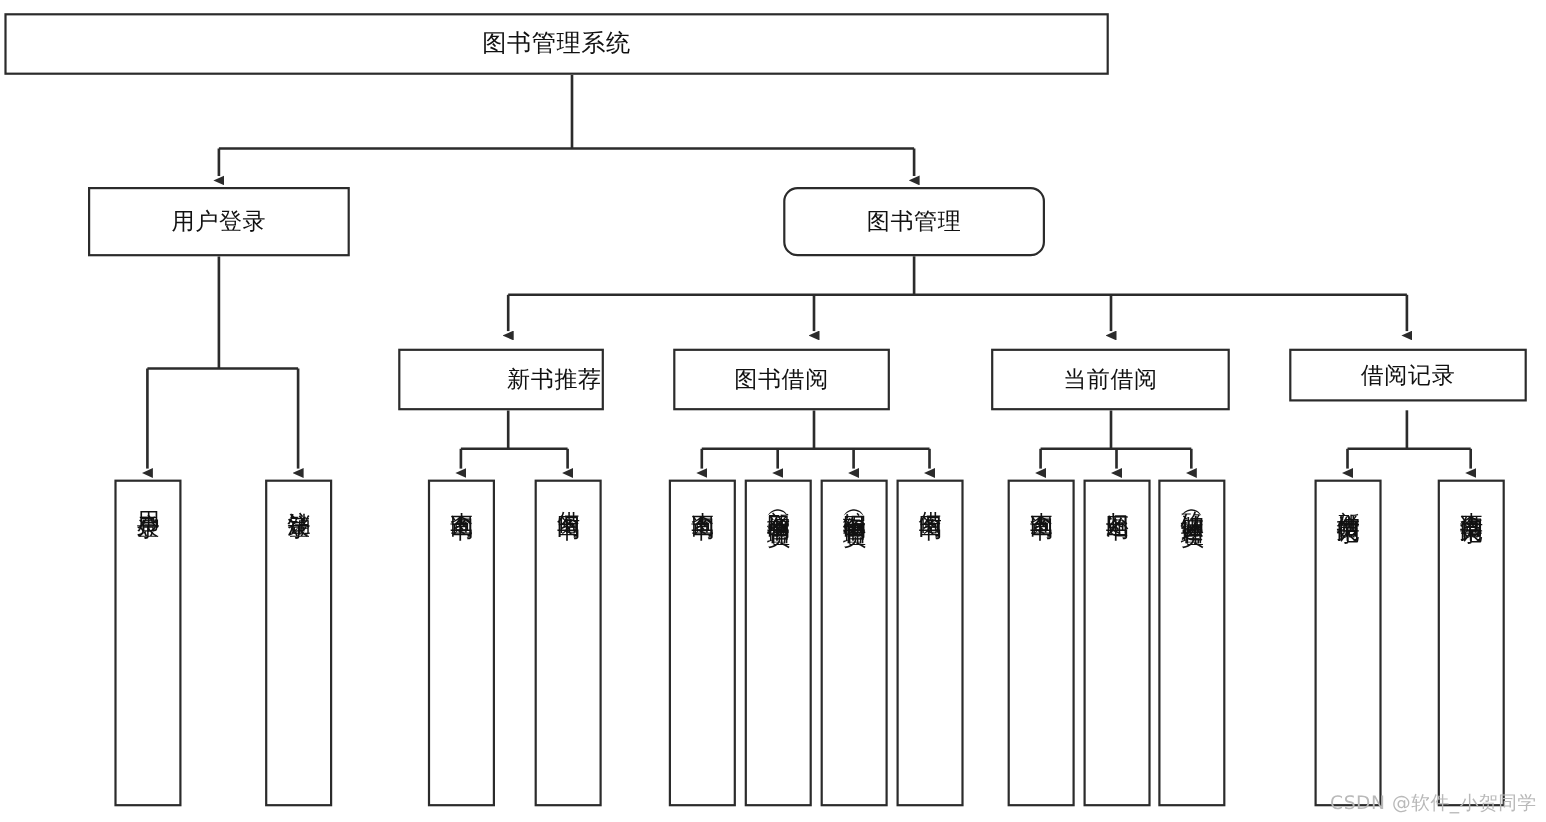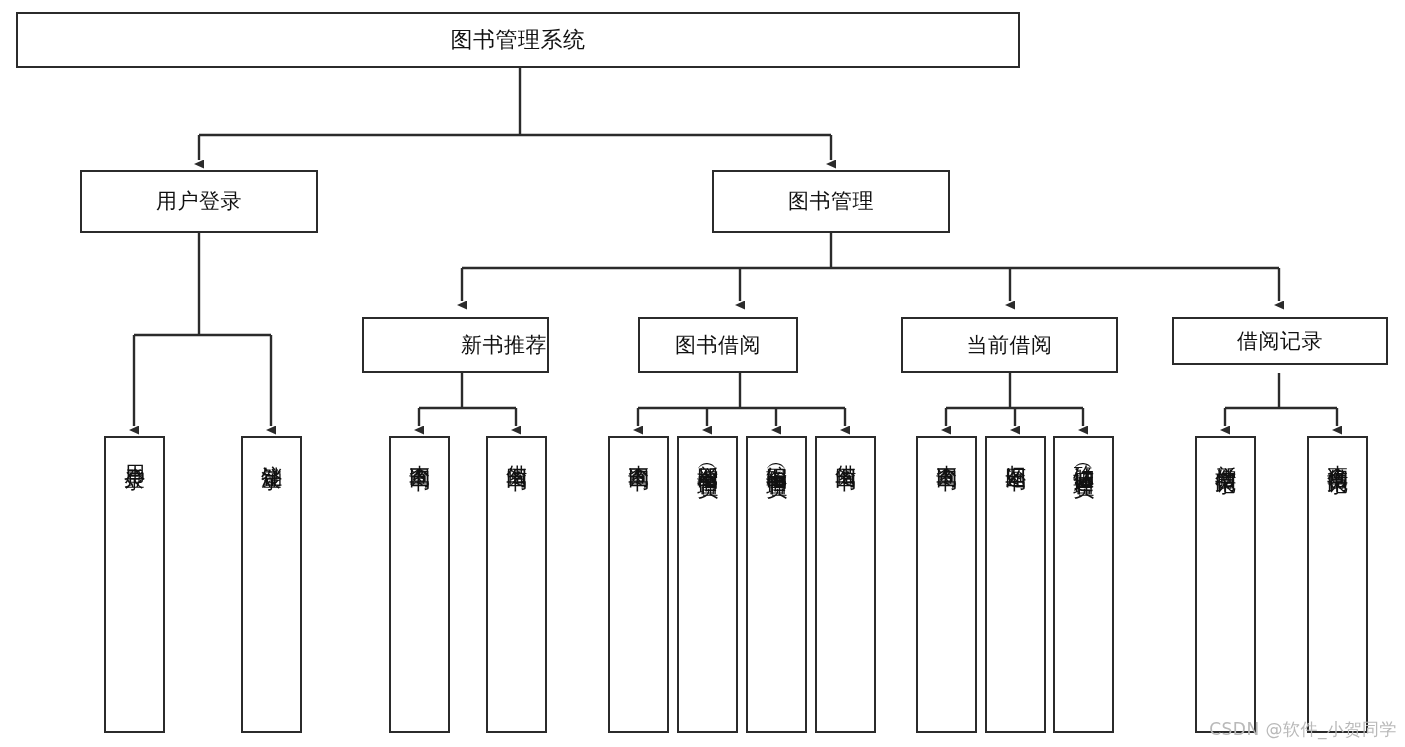--- a/index.html
+++ b/index.html
@@ -123,35 +123,35 @@
       <path d="M1015,408 L1015,426" marker-end="url(#arrow)"></path>
       <path d="M1083,408 L1083,426" marker-end="url(#arrow)"></path>
 
       <path d="M1279,373 L1279,408"></path>
       <path d="M1225,408 L1337,408"></path>
       <path d="M1225,408 L1225,426" marker-end="url(#arrow)"></path>
       <path d="M1337,408 L1337,426" marker-end="url(#arrow)"></path>
     </g>
   </svg>
 
-  <div class="node h root" style="left:16px; top:12px; width:1004px; height:56px;">
+  <div class="node h root" style="left:4px; top:12px; width:1004px; height:56px;">
     <span class="node-label">图书管理系统</span>
   </div>
 
   <div class="node h" style="left:80px; top:170px; width:238px; height:63px;">
     <span class="node-label">用户登录</span>
   </div>
-  <div class="node h" style="left:712px; top:170px; width:238px; height:63px;">
+  <div class="node h" style="left:712px; top:170px; width:238px; height:63px;border-radius:13px;">
     <span class="node-label">图书管理</span>
   </div>
 
   <div class="node h" style="left:362px; top:317px; width:187px; height:56px;justify-content:flex-end;">
     <span class="node-label">新书推荐</span>
   </div>
-  <div class="node h" style="left:638px; top:317px; width:160px; height:56px;">
+  <div class="node h" style="left:612px; top:317px; width:197px; height:56px;">
     <span class="node-label">图书借阅</span>
   </div>
   <div class="node h" style="left:901px; top:317px; width:217px; height:56px;">
     <span class="node-label">当前借阅</span>
   </div>
   <div class="node h" style="left:1172px; top:317px; width:216px; height:48px;">
     <span class="node-label">借阅记录</span>
   </div>
 
   <div class="node v" style="left:104px; top:436px; width:61px; height:297px;">

